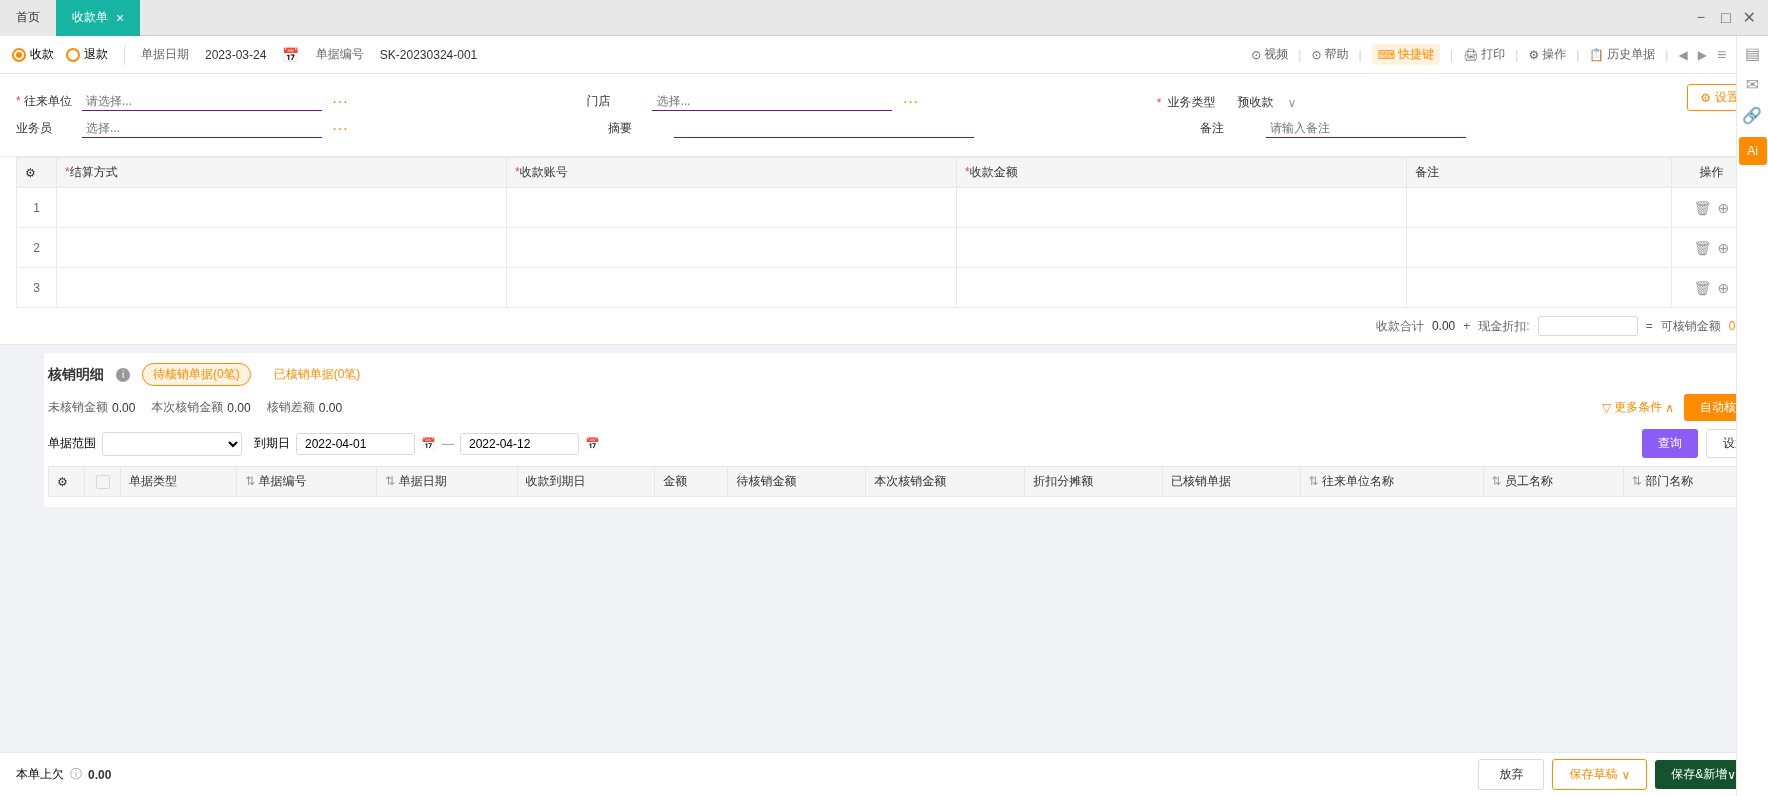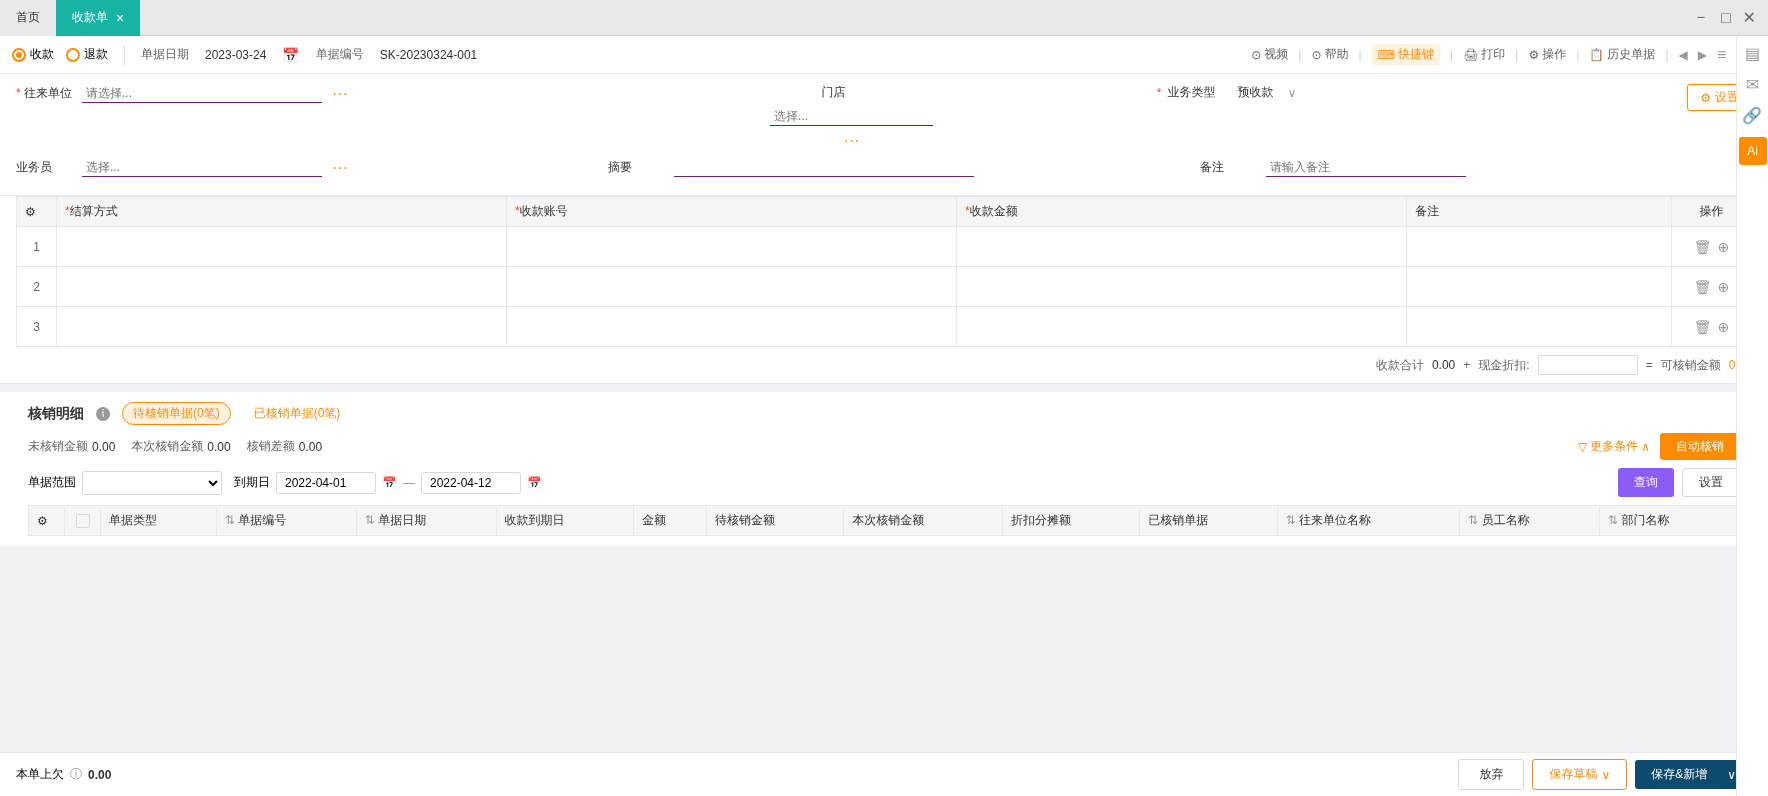--- a/index.html
+++ b/index.html
@@ -43,21 +43,21 @@
     .toolbar-value { color: #333; font-weight: 500; }
     .toolbar-icon { cursor: pointer; color: #666; font-size: 14px; }
     .toolbar-right { margin-left: auto; display: flex; align-items: center; gap: 10px; }
     .toolbar-action { display: flex; align-items: center; gap: 3px; cursor: pointer; color: #666; }
     .toolbar-action-active { display: flex; align-items: center; gap: 3px; cursor: pointer; color: #ff8c00; background: #fff3e0; padding: 2px 6px; border-radius: 3px; }
 
     
     .form-area {
       background: #fff; padding: 10px 16px; border-bottom: 1px solid #e8e8e8;
     }
-    .form-row { display: flex; align-items: flex-start; gap: 0; margin-bottom: 8px; }
+    .form-row { display: flex; align-items: flex-end; gap: 0; margin-bottom: 8px; }
     .form-field { display: flex; align-items: center; gap: 6px; flex: 1; }
     .form-label { color: #333; white-space: nowrap; min-width: 60px; }
     .form-label.required::before { content: '* '; color: #e74c3c; }
     .form-input {
       border: none; border-bottom: 1px solid #701a75; outline: none;
       padding: 2px 4px; color: #999; flex: 1; min-width: 120px;
       background: transparent;
     }
     .form-more { color: #ff8c00; cursor: pointer; font-size: 16px; padding: 0 4px; }
     .settings-btn {
@@ -87,21 +87,21 @@
     }
     .summary-text { color: #666; }
     .summary-value { color: #333; }
     .summary-orange { color: #ff8c00; }
     .summary-input {
       border: 1px solid #d9d9d9; border-radius: 2px; padding: 2px 6px;
       width: 100px; outline: none;
     }
 
     
-    .reconcile-section { background: #fff; margin-top: 8px; padding: 10px 28px; }
+    .reconcile-section { background: #fff; margin-top: 8px; padding: 10px 4px; margin-left: 44px; }
     .reconcile-header { display: flex; align-items: center; gap: 12px; margin-bottom: 8px; }
     .section-title { font-size: 14px; font-weight: bold; color: #333; }
     .info-icon {
       width: 14px; height: 14px; border-radius: 50%; background: #999; color: #fff;
       display: inline-flex; align-items: center; justify-content: center; font-size: 10px; cursor: pointer;
     }
     .tab-pill {
       padding: 2px 10px; border-radius: 12px; cursor: pointer; color: #ff8c00;
       border: 1px solid transparent;
     }
@@ -111,21 +111,21 @@
     .stat-item { display: flex; align-items: center; gap: 4px; }
     .stat-label { color: #666; }
     .stat-value { color: #333; }
     .filter-item { display: flex; align-items: center; gap: 6px; }
     .filter-select {
       border: 1px solid #d9d9d9; border-radius: 3px; padding: 3px 8px;
       outline: none; background: #fff; min-width: 140px; cursor: pointer;
     }
     .date-input {
       border: 1px solid #d9d9d9; border-radius: 3px; padding: 3px 8px;
-      outline: none; background: #fff; width: 100px;
+      outline: none; background: #fff; width: 119px;
     }
     .date-icon { color: #999; cursor: pointer; }
     .more-conditions { color: #ff8c00; cursor: pointer; display: flex; align-items: center; gap: 3px; }
     .auto-reconcile-btn {
       background: #ff8c00; color: #fff; border: none; border-radius: 3px;
       padding: 5px 16px; cursor: pointer;
     }
     .query-btn {
       background: #8b5cf6; color: #fff; border: none; border-radius: 3px;
       padding: 5px 16px; cursor: pointer;
@@ -158,23 +158,23 @@
     .btn-abandon {
       background: #fff; border: 1px solid #d9d9d9; color: #333;
       padding: 6px 20px; border-radius: 3px; cursor: pointer;
     }
     .btn-save-draft {
       background: #fff; border: 1px solid #ff8c00; color: #ff8c00;
       padding: 6px 16px; border-radius: 3px; cursor: pointer;
       display: flex; align-items: center; gap: 4px;
     }
     .btn-save-new {
-      background: #0c4a6e; border: none; color: #fff;
+      background: #14532d; border: none; color: #fff;
       padding: 6px 16px; border-radius: 3px; cursor: pointer;
-      display: flex; align-items: center; gap: 20px;
+      display: flex; align-items: center; gap: 0;
     }
 
     
     .right-sidebar {
       position: fixed; right: 0; top: 36px; bottom: 0; width: 32px;
       background: #fff; border-left: 1px solid #e8e8e8;
       display: flex; flex-direction: column; align-items: center; padding-top: 8px; gap: 12px;
     }
     .sidebar-icon { cursor: pointer; color: #999; font-size: 16px; }
     .sidebar-icon-orange {
@@ -257,21 +257,21 @@
   </div>
 </div>
 
 <div class="form-area">
   <div class="form-row">
     <div class="form-field">
       <span class="form-label required">往来单位</span>
       <input class="form-input" type="text" style="max-width: 240px;" placeholder="请选择...">
       <span class="form-more">···</span>
     </div>
-    <div class="form-field" style="margin-left:40px;flex-direction:column;">
+    <div class="form-field" style="margin-left:40px;">
       <span class="form-label">门店</span>
       <input class="form-input" type="text" style="max-width: 240px;" placeholder="选择...">
       <span class="form-more">···</span>
     </div>
     <div class="form-field" style="margin-left:40px;">
       <span class="required-star">*</span>
       <span class="form-label">业务类型</span>
       <span style="color:#333;margin-left:4px;">预收款</span>
       <span style="cursor:pointer;color:#999;margin-left:8px;">∨</span>
     </div>

